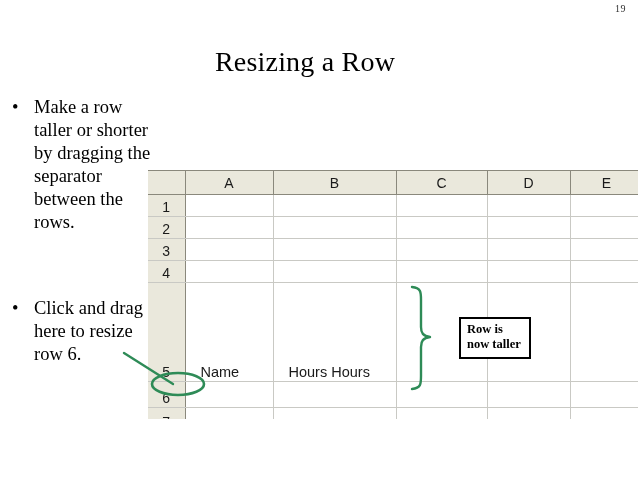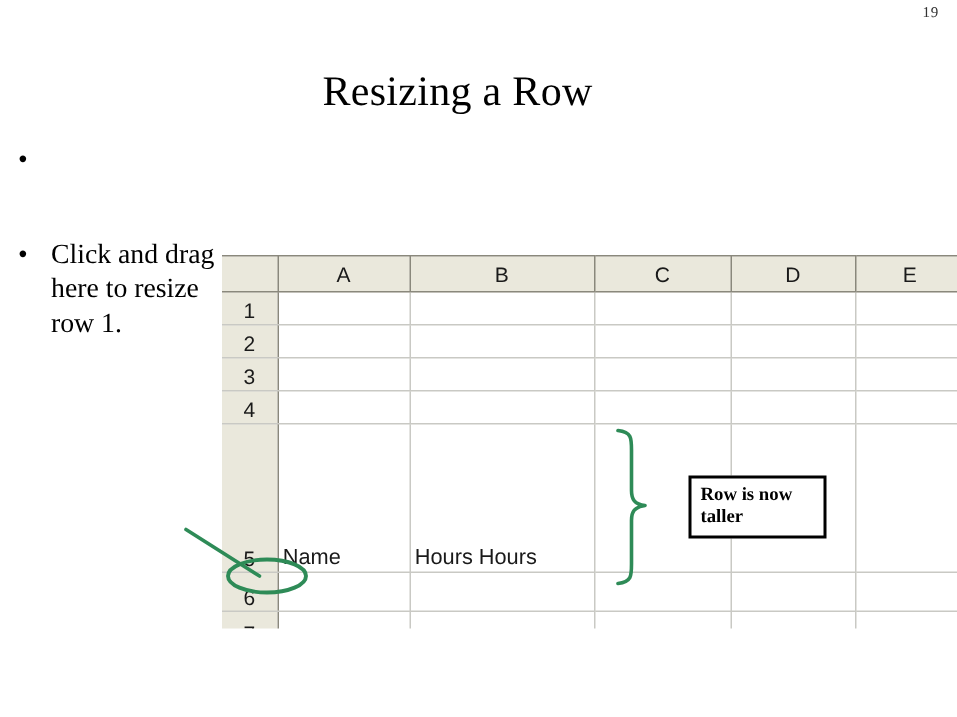--- a/index.html
+++ b/index.html
@@ -115,21 +115,21 @@
     text-align: center;
     vertical-align: bottom;
     font-size: 14px;
     color: #1a1a1a;
     padding-bottom: 1px;
   }
   .sheet td.cell {
     vertical-align: bottom;
     font-size: 14.5px;
     color: #1a1a1a;
-    padding-left: 3px;
+    padding-left: 15px;
     padding-bottom: 1px;
     white-space: nowrap;
   }
   .col-corner { width: 37px; }
   .col-a { width: 88px; }
   .col-b { width: 123px; }
   .col-c { width: 91px; }
   .col-d { width: 83px; }
   .col-e { width: 73px; }
 
@@ -146,21 +146,21 @@
     width: 638px;
     height: 478px;
     pointer-events: none;
   }
 
   
   .callout {
     position: absolute;
     left: 459px;
     top: 317px;
-    width: 92px;
+    width: 72px;
     height: 42px;
     background: #ffffff;
     border: 2px solid #000000;
     box-sizing: border-box;
     padding: 3px 6px 0 6px;
     font-family: "Liberation Serif", serif;
     font-weight: bold;
     font-size: 12.5px;
     line-height: 15px;
     color: #000000;
@@ -169,24 +169,25 @@
 </head>
 <body>
 
 <div class="slide-number">19</div>
 
 <div class="slide-title">Resizing a Row</div>
 
 <div class="bullet-list">
   <div class="bullet bullet-1">
     <span class="dot">•</span>
+    <span>Make a row taller or shorter by dragging the separator between the rows.</span>
   </div>
   <div class="bullet bullet-2">
     <span class="dot">•</span>
-    <span>Click and drag here to resize row 1.</span>
+    <span>Click and drag here to resize row 6.</span>
   </div>
 </div>
 
 <div class="sheet">
   <table>
     <colgroup>
       <col class="col-corner">
         <col class="col-a">
         <col class="col-b">
         <col class="col-c">

